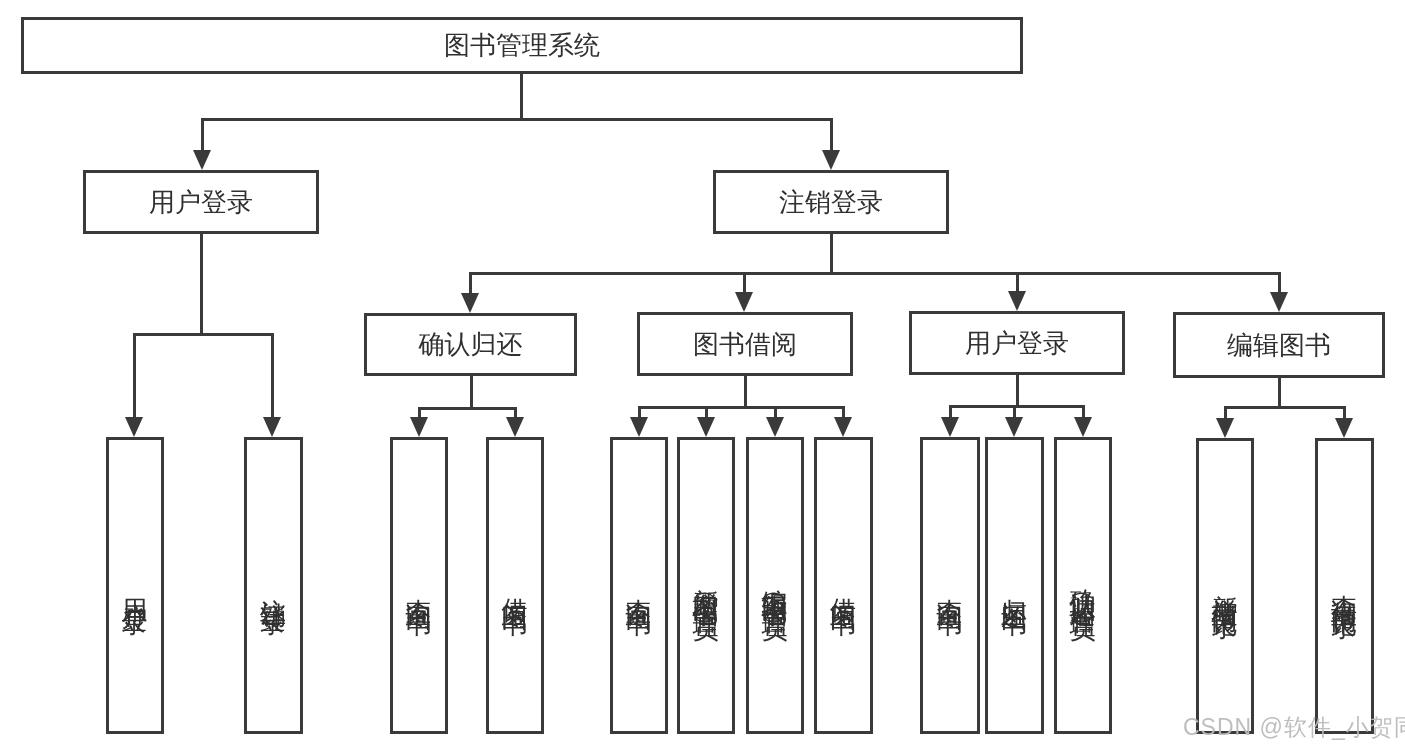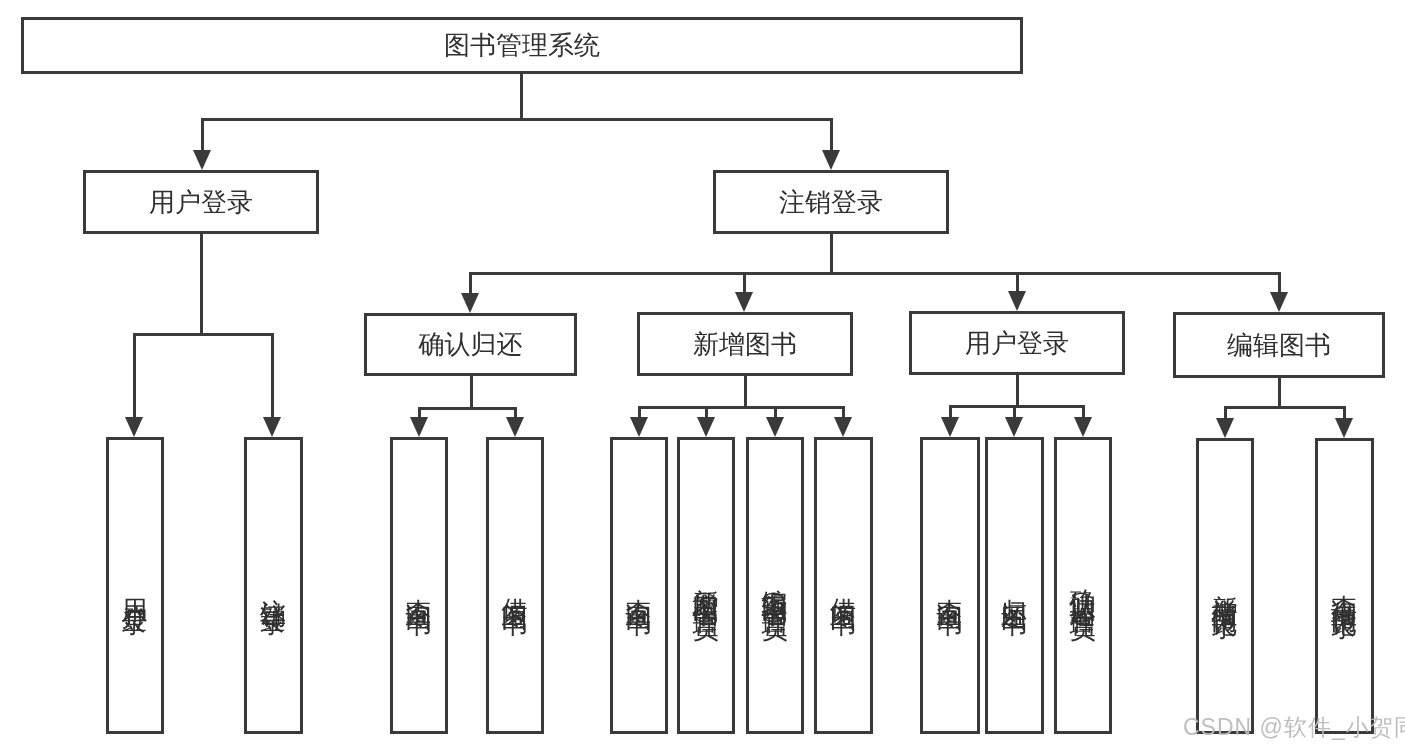--- a/index.html
+++ b/index.html
@@ -67,21 +67,21 @@
 
   <div class="box" style="left:713px;top:170px;width:236px;height:64px">
     <span>注销登录</span>
   </div>
 
   <div class="box" style="left:364px;top:313px;width:213px;height:63px">
     <span>确认归还</span>
   </div>
 
   <div class="box" style="left:637px;top:312px;width:216px;height:64px">
-    <span>新增图书</span>
+    <span>图书借阅</span>
   </div>
 
   <div class="box" style="left:909px;top:311px;width:216px;height:64px">
     <span>用户登录</span>
   </div>
 
   <div class="box" style="left:1173px;top:312px;width:212px;height:66px">
     <span>编辑图书</span>
   </div>
 

